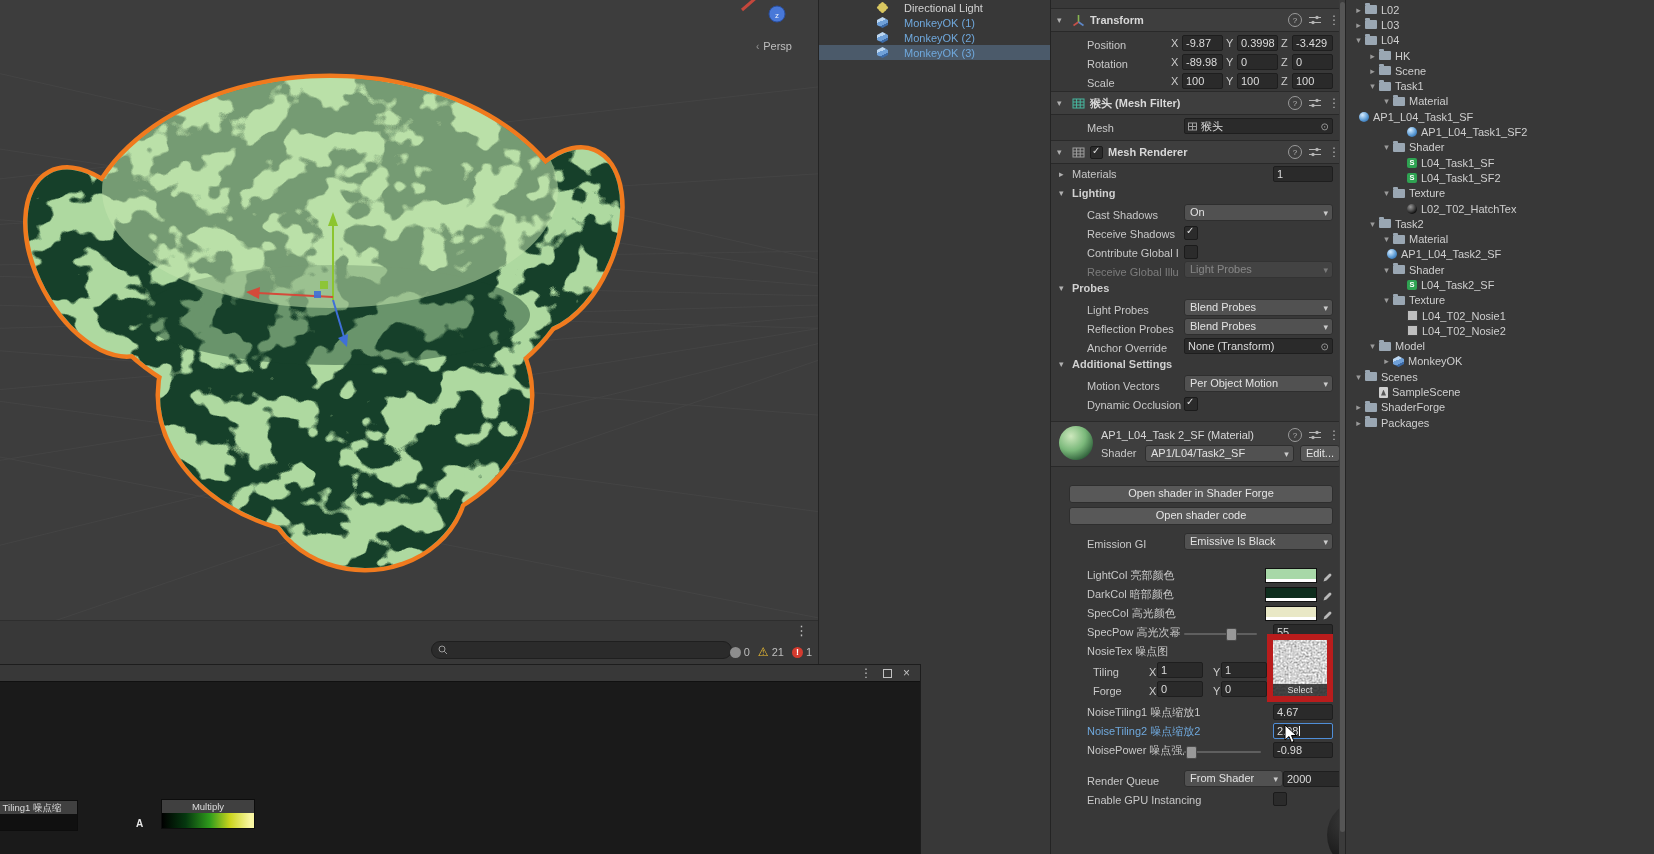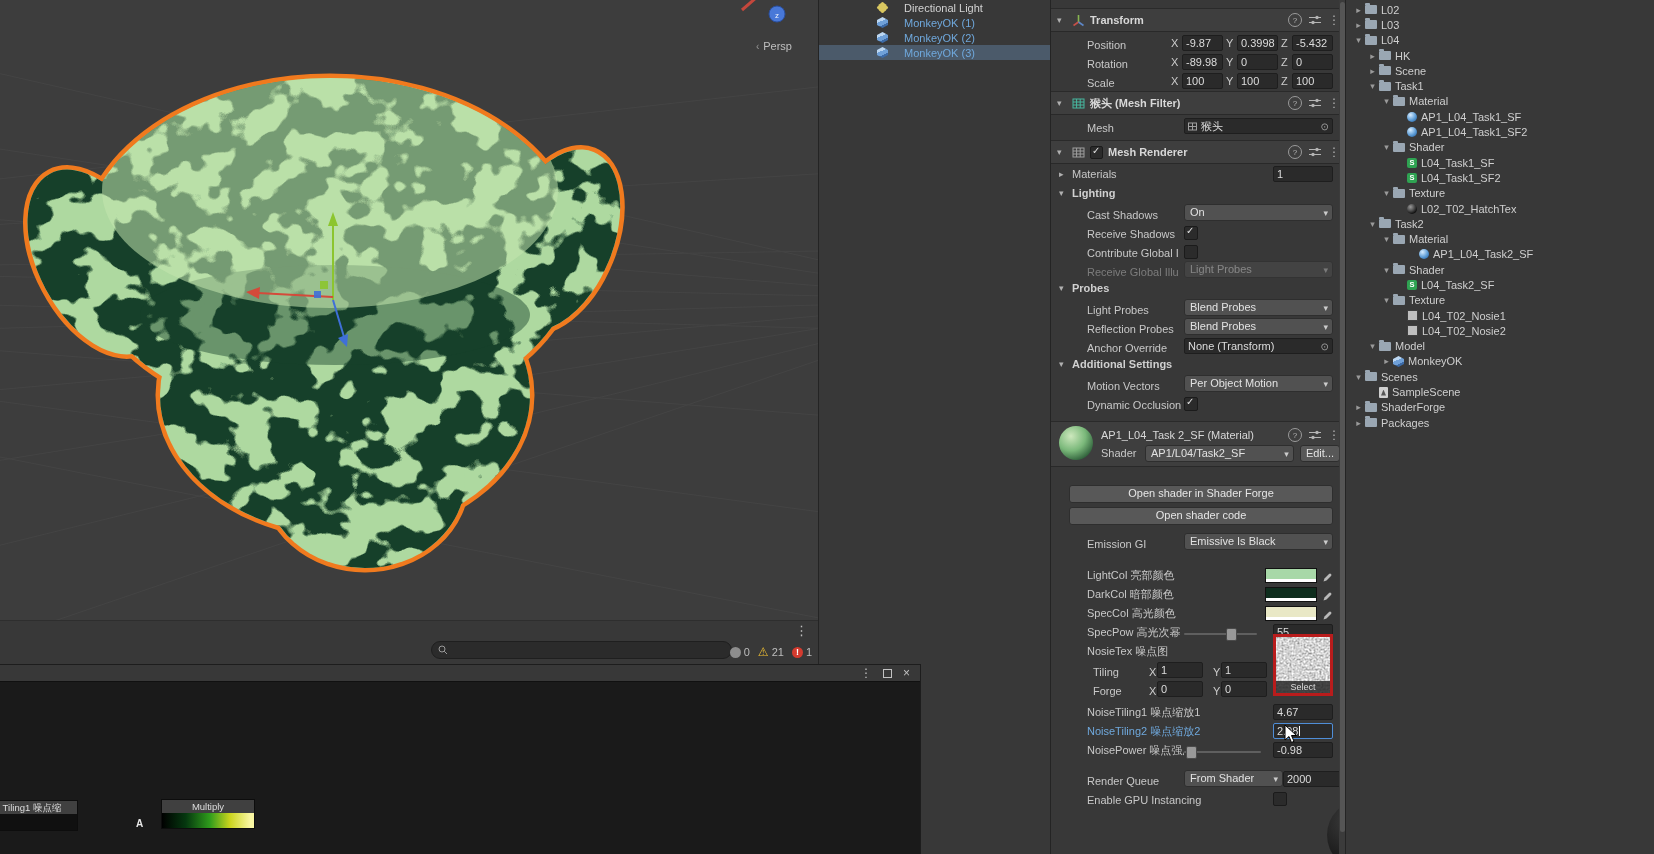--- a/index.html
+++ b/index.html
@@ -96,21 +96,21 @@
   .swatch{width:50px;height:13px;border:1px solid #111;position:relative;margin-left:auto;flex:0 0 auto;}
   .swatch::after{content:"";position:absolute;left:0;right:0;bottom:0;height:3px;background:#fff;}
   .eyed{margin-left:5px;flex:0 0 auto;}
   .slider{position:relative;width:73px;height:13px;flex:0 0 auto;}
   .slider::before{content:"";position:absolute;left:0;right:0;top:6px;height:2px;background:#5f5f5f;border-radius:1px;}
   .sthumb{position:absolute;top:1px;width:9px;height:11px;background:#999;border:1px solid #4a4a4a;border-radius:2px;}
   .slider.np{width:77px;}
   .row.sub{padding-left:42px;}
   .row.sub .lbl{width:56px;}
   .row.sub .nfield{width:38px;flex:0 0 auto;margin-right:10px;}
-  .textthumb{position:absolute;right:13px;top:213px;width:54px;height:56px;border:3px solid #b91c1c;overflow:hidden;background:#888;}
+  .textthumb{position:absolute;right:13px;top:213px;width:54px;height:56px;border:6px solid #b91c1c;overflow:hidden;background:#888;}
   .selbar{position:absolute;left:0;right:0;bottom:0;height:12px;background:rgba(40,40,40,.85);color:#ddd;font-size:9px;
           text-align:center;line-height:12px;}
   .gpulbl{width:186px !important;}
   .preview-sphere{position:absolute;left:276px;top:800px;width:70px;height:70px;border-radius:50%;
                   background:radial-gradient(circle at 35% 30%,#3c3c3c,#151515 70%);}
   .iscroll{position:absolute;right:0;top:0;width:7px;height:854px;background:#3b3b3b;}
   .iscroll .th{position:absolute;left:1px;right:1px;top:2px;height:830px;background:#555;border-radius:3px;}
   
   #project{position:absolute;left:1345px;top:0;width:309px;height:854px;background:#383838;border-left:1px solid #242424;
            padding-top:2px;overflow:hidden;box-sizing:border-box;}
@@ -316,21 +316,21 @@
         </span>
       </div>
       <div class="row">
         <span class="lbl sm">Position</span>
         <span class="vec">
           <span class="ax">X</span>
           <span class="nfield vf">-9.87</span>
           <span class="ax">Y</span>
           <span class="nfield vf">0.3998</span>
           <span class="ax">Z</span>
-          <span class="nfield vf">-5.432</span>
+          <span class="nfield vf">-3.429</span>
         </span>
       </div>
       <div class="row">
         <span class="lbl sm">Rotation</span>
         <span class="vec">
           <span class="ax">X</span>
           <span class="nfield vf">-89.98</span>
           <span class="ax">Y</span>
           <span class="nfield vf">0</span>
           <span class="ax">Z</span>
@@ -653,21 +653,21 @@
         <span class="p-icon ic-folder"></span>
         <span class="p-label">Task1</span>
       </div>
 
       <div class="p-row" style="padding-left: 34px;">
         <span class="p-arrow">▾</span>
         <span class="p-icon ic-folder"></span>
         <span class="p-label">Material</span>
       </div>
 
-      <div class="p-row" style="padding-left: 48px;">
+      <div class="p-row" style="">
         <span class="p-arrow"></span>
         <span class="p-icon ic-material"></span>
         <span class="p-label">AP1_L04_Task1_SF</span>
       </div>
 
       <div class="p-row" style="padding-left: 48px;">
         <span class="p-arrow"></span>
         <span class="p-icon ic-material"></span>
         <span class="p-label">AP1_L04_Task1_SF2</span>
       </div>
@@ -707,21 +707,21 @@
         <span class="p-icon ic-folder"></span>
         <span class="p-label">Task2</span>
       </div>
 
       <div class="p-row" style="padding-left: 34px;">
         <span class="p-arrow">▾</span>
         <span class="p-icon ic-folder"></span>
         <span class="p-label">Material</span>
       </div>
 
-      <div class="p-row" style="padding-left: 60px; text-align: right;">
+      <div class="p-row" style="padding-left: 28px; text-align: right;">
         <span class="p-arrow"></span>
         <span class="p-icon ic-material"></span>
         <span class="p-label">AP1_L04_Task2_SF</span>
       </div>
 
       <div class="p-row" style="padding-left: 34px;">
         <span class="p-arrow">▾</span>
         <span class="p-icon ic-folder"></span>
         <span class="p-label">Shader</span>
       </div>

